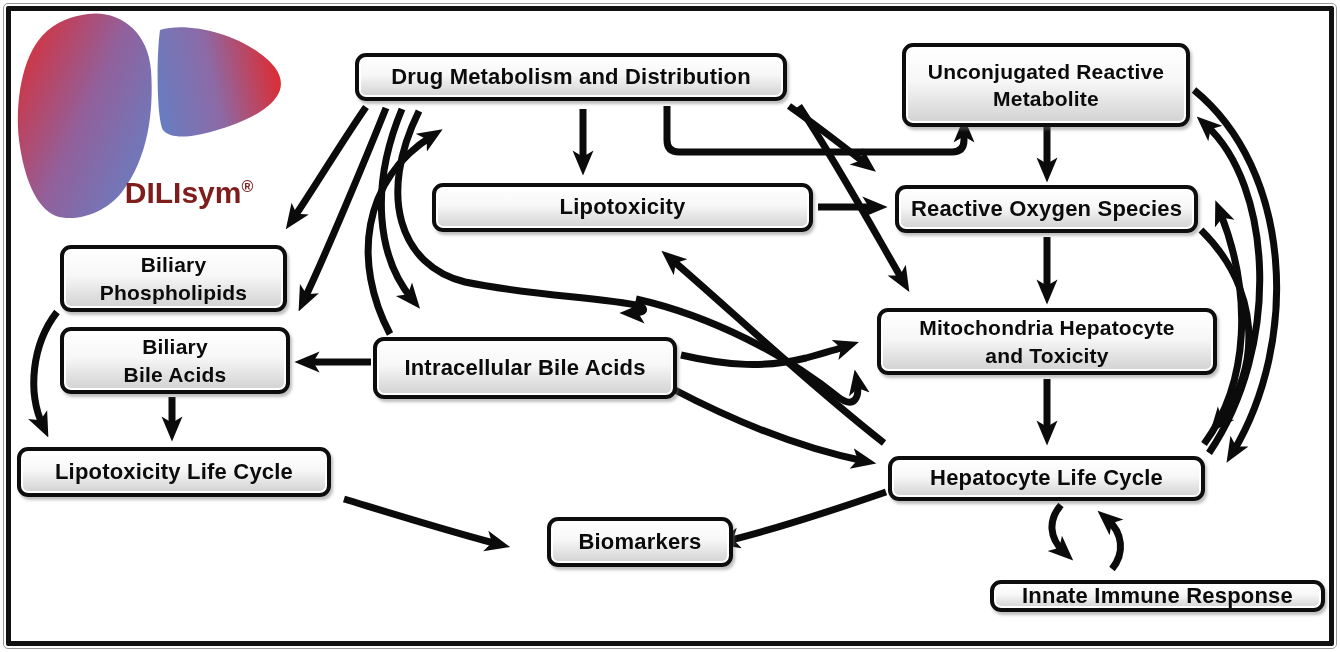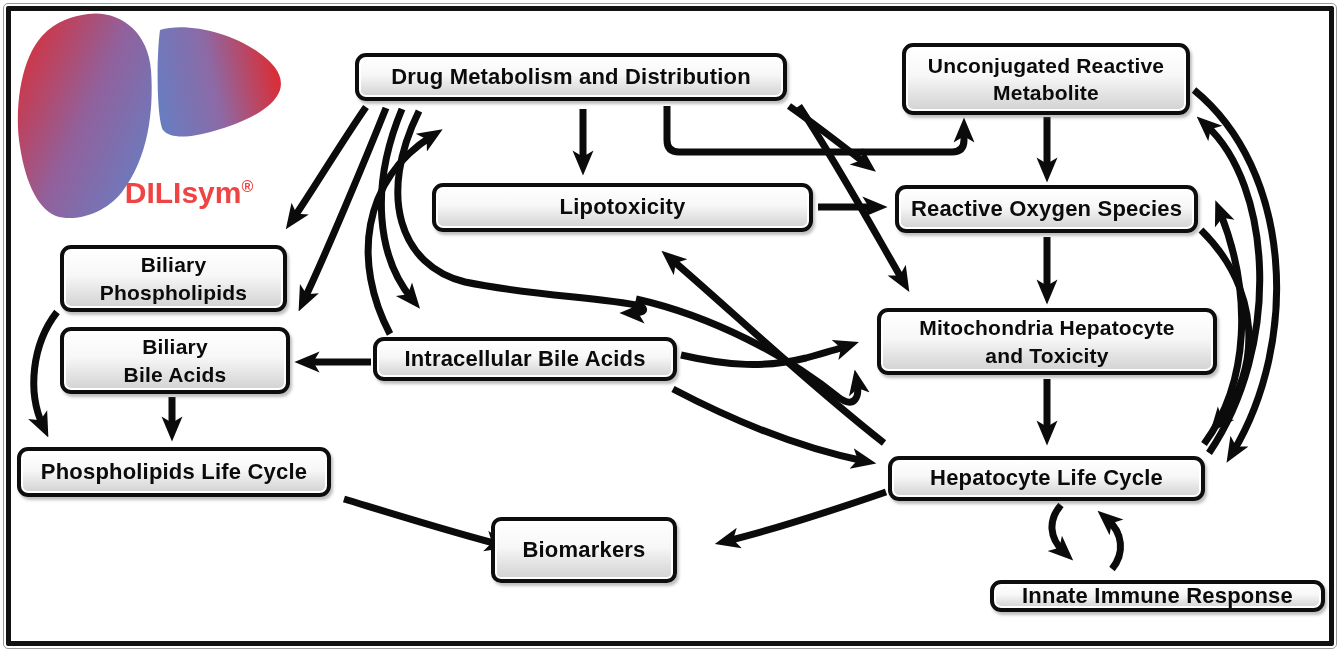--- a/index.html
+++ b/index.html
@@ -11,21 +11,21 @@
   .arrow{fill:none;stroke:#0b0b0b;stroke-width:7;marker-end:url(#ah);}
   .node{position:absolute;display:flex;flex-direction:column;align-items:center;justify-content:center;
         box-sizing:border-box;
         background:linear-gradient(180deg,#ffffff 0%,#f7f7f7 45%,#e4e4e4 72%,#d2d2d2 100%);
         border:4px solid #0d0d0d;border-radius:11px;
         box-shadow:inset 0 0 0 2px #ffffff, 2px 3px 3px rgba(110,110,110,.45);
         font-weight:bold;font-size:22px;color:#0b0b0b;text-align:center;line-height:1.3;
         letter-spacing:.2px;}
   .node.two{font-size:21px;}
   .brand{position:absolute;left:104px;top:176px;width:170px;text-align:center;
-         font-weight:bold;font-size:30px;color:#ef4444;}
+         font-weight:bold;font-size:30px;color:#7f1d1d;}
   .brand sup{font-size:16px;}
 </style>
 </head>
 <body>
 
 <div class="stage" id="stage">
 
   <svg class="layer" id="arrow-layer" viewBox="0 0 1340 652">
     <defs>
       <marker id="ah" viewBox="0 0 12 10" refX="6" refY="5" markerWidth="3.6" markerHeight="3.4" orient="auto" markerUnits="strokeWidth">
@@ -75,50 +75,50 @@
       <path d="M 1201 230 C 1260 288 1263 368 1218 423" class="arrow"></path>
       <path d="M 1204 444 C 1250 382 1252 292 1220 212" class="arrow"></path>
     </svg>
 
   <div class="brand"><span>DILIsym</span><sup>®</sup></div>
 
   <div class="frame"></div>
 <div class="node" style="left: 355px; top: 53px; width: 432px; height: 48px;">
       <span>Drug Metabolism and Distribution</span>
     </div>
-    <div class="node two" style="left: 902px; top: 43px; width: 288px; height: 72px;">
+    <div class="node two" style="left: 902px; top: 43px; width: 288px; height: 84px;">
       <span>Unconjugated Reactive</span>
       <span>Metabolite</span>
     </div>
     <div class="node" style="left: 895px; top: 185px; width: 303px; height: 48px;">
       <span>Reactive Oxygen Species</span>
     </div>
     <div class="node" style="left: 432px; top: 183px; width: 381px; height: 49px;">
       <span>Lipotoxicity</span>
     </div>
     <div class="node two" style="left: 60px; top: 245px; width: 227px; height: 67px;">
       <span>Biliary</span>
       <span>Phospholipids</span>
     </div>
     <div class="node two" style="left: 60px; top: 327px; width: 230px; height: 67px;">
       <span>Biliary</span>
       <span>Bile Acids</span>
     </div>
-    <div class="node" style="left: 373px; top: 337px; width: 304px; height: 44px;">
+    <div class="node" style="left: 373px; top: 337px; width: 304px; height: 62px;">
       <span>Intracellular Bile Acids</span>
     </div>
     <div class="node two" style="left: 877px; top: 308px; width: 340px; height: 67px;">
       <span>Mitochondria Hepatocyte</span>
       <span>and Toxicity</span>
     </div>
     <div class="node" style="left: 17px; top: 447px; width: 314px; height: 50px;">
-      <span>Phospholipids Life Cycle</span>
+      <span>Lipotoxicity Life Cycle</span>
     </div>
     <div class="node" style="left: 888px; top: 448px; width: 317px; height: 45px; margin-top: 8px;">
       <span>Hepatocyte Life Cycle</span>
     </div>
-    <div class="node" style="left: 491px; top: 517px; width: 186px; height: 66px; border-radius: 10px;">
+    <div class="node" style="left: 547px; top: 517px; width: 186px; height: 50px;">
       <span>Biomarkers</span>
     </div>
     <div class="node" style="left: 990px; top: 580px; width: 335px; height: 32px;">
       <span>Innate Immune Response</span>
     </div>
   </div>
 
 </body></html>

